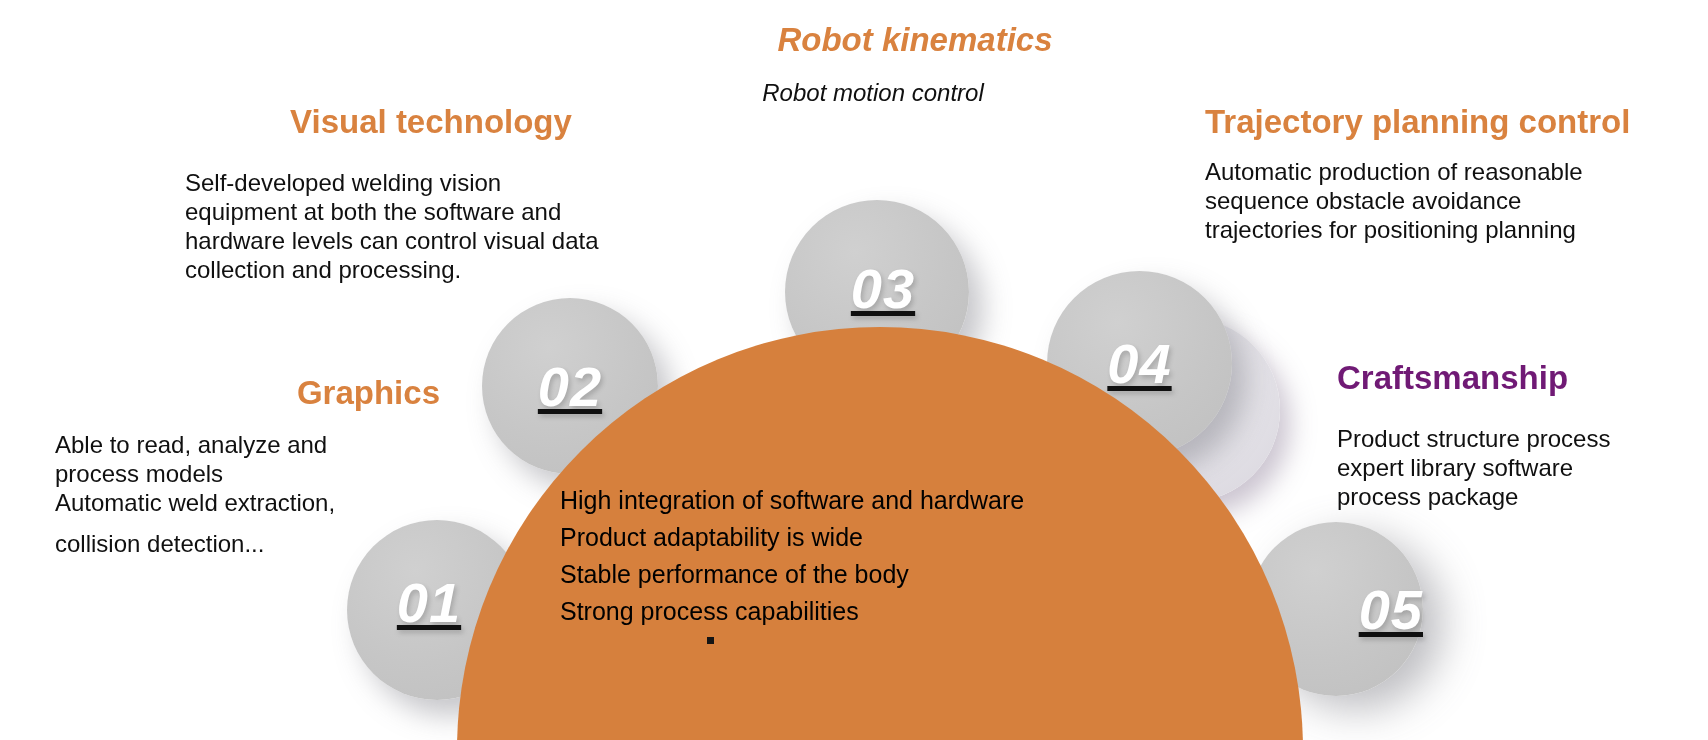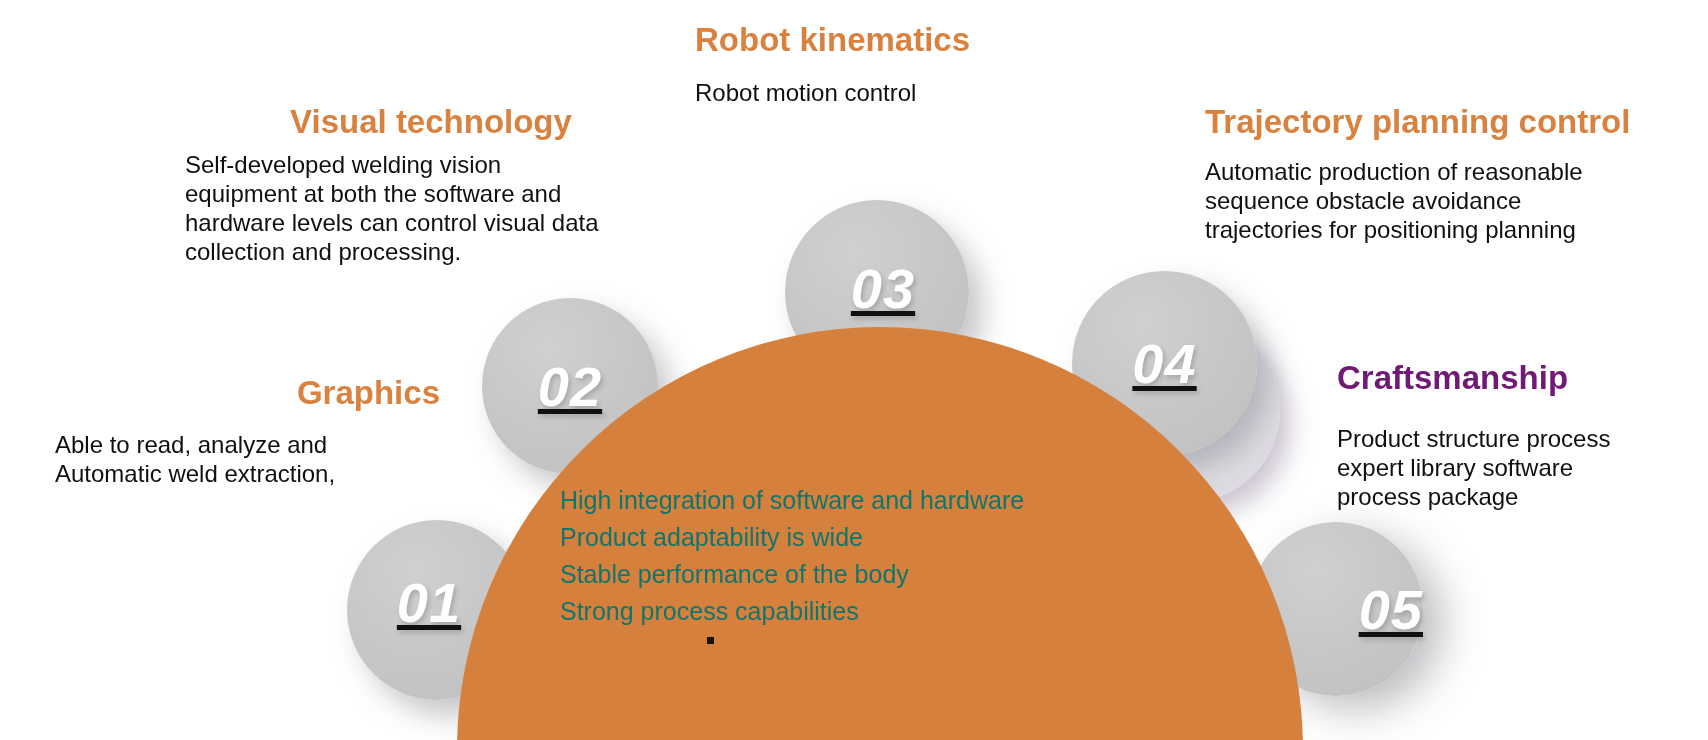--- a/index.html
+++ b/index.html
@@ -29,21 +29,21 @@
     font-style: italic;
     font-weight: bold;
     font-size: 56px;
     color: #ffffff;
     letter-spacing: 1px;
     text-shadow: 2px 3px 5px rgba(0,0,0,0.18);
   }
   .c01 { left: 347px;  top: 520px; width: 180px; height: 180px; }
   .c02 { left: 482px;  top: 298px; width: 176px; height: 176px; }
   .c03 { left: 785px;  top: 200px; width: 184px; height: 184px; }
-  .c04 { left: 1072px; top: 271px; width: 185px; height: 185px; }
+  .c04 { left: 1047px; top: 271px; width: 185px; height: 185px; }
   .c05 { left: 1249px; top: 522px; width: 174px; height: 174px;
          box-shadow: 20px 14px 42px rgba(110,110,120,0.45); justify-content: flex-end; }
   .c04-backdrop {
     position: absolute;
     left: 1096px; top: 318px; width: 184px; height: 184px;
     border-radius: 50%;
     background: radial-gradient(circle at 40% 30%, #ececee 0%, #e2e0e6 60%, #d8d5dd 100%);
     box-shadow: 10px 14px 26px rgba(140,125,150,0.45);
     z-index: 1;
   }
@@ -67,44 +67,44 @@
     line-height: 40px;
     font-weight: bold;
   }
   .sec .body {
     font-size: 24px;
     line-height: 29px;
     color: #101010;
   }
   .sec-visual       { left: 185px;  top: 102px; width: 492px; }
   .sec-visual .title { text-align: center; }
-  .sec-visual .body  { margin-top: 8px; }
+  .sec-visual .body  { margin-top: 26px; }
 
-  .sec-kinematics   { left: 695px;  top: 20px;  width: 440px; text-align: left; }
+  .sec-kinematics   { left: 695px;  top: 20px;  width: 440px; text-align: center; font-style: italic; }
   .sec-kinematics .body { margin-top: 18px; margin-right: 84px; }
 
   .sec-trajectory   { left: 1205px; top: 102px; width: 440px; }
   .sec-trajectory .body { margin-top: 15px; }
 
   .sec-graphics     { left: 55px;   top: 358px; width: 385px; }
   .sec-graphics .title { text-align: right; margin-top: 15px; }
   .sec-graphics .body  { margin-top: 17px; }
   .sec-graphics .body .line-gap { margin-top: 12px; }
 
   .sec-craft        { left: 1337px; top: 358px; width: 340px; }
   .sec-craft .body  { margin-top: 26px; }
 
   
   .center-text {
     position: absolute;
     left: 560px; top: 482px;
     z-index: 3;
     font-size: 25px;
     line-height: 37px;
-    color: #0f766e;
+    color: #000000;
     white-space: nowrap;
   }
 
   .stray-dot {
     position: absolute;
     left: 707px; top: 637px;
     width: 7px; height: 7px;
     background: #151515;
     z-index: 3;
   }
@@ -165,21 +165,23 @@
       <div class="line">Automatic production of reasonable</div>
       <div class="line">sequence obstacle avoidance</div>
       <div class="line">trajectories for positioning planning</div>
     </div>
   </section>
 
   <section class="sec sec-graphics">
     <h2 class="title" style="color: rgb(217, 130, 63);">Graphics</h2>
     <div class="body">
       <div class="line">Able to read, analyze and</div>
+      <div class="line">process models</div>
       <div class="line">Automatic weld extraction,</div>
+      <div class="line line-gap">collision detection...</div>
     </div>
   </section>
 
   <section class="sec sec-craft">
     <h2 class="title" style="color: #701a75;">Craftsmanship</h2>
     <div class="body">
       <div class="line">Product structure process</div>
       <div class="line">expert library software</div>
       <div class="line">process package</div>
     </div>

